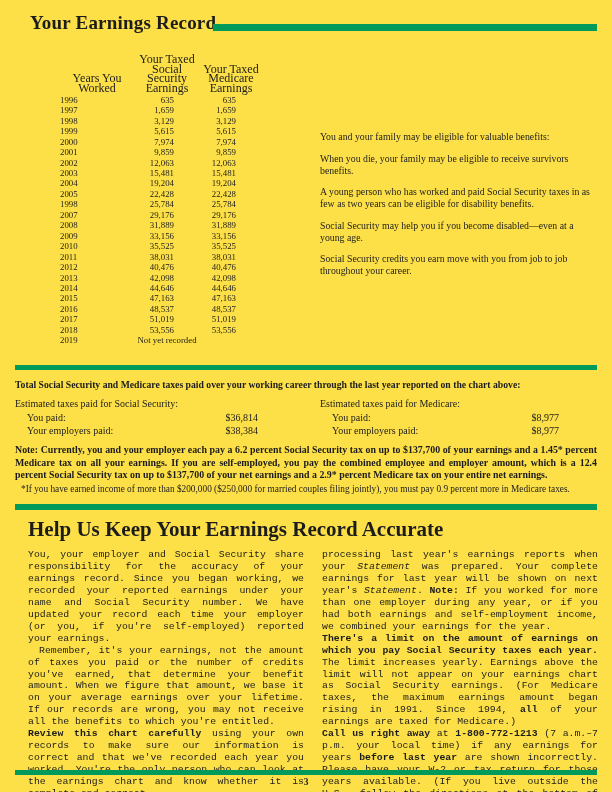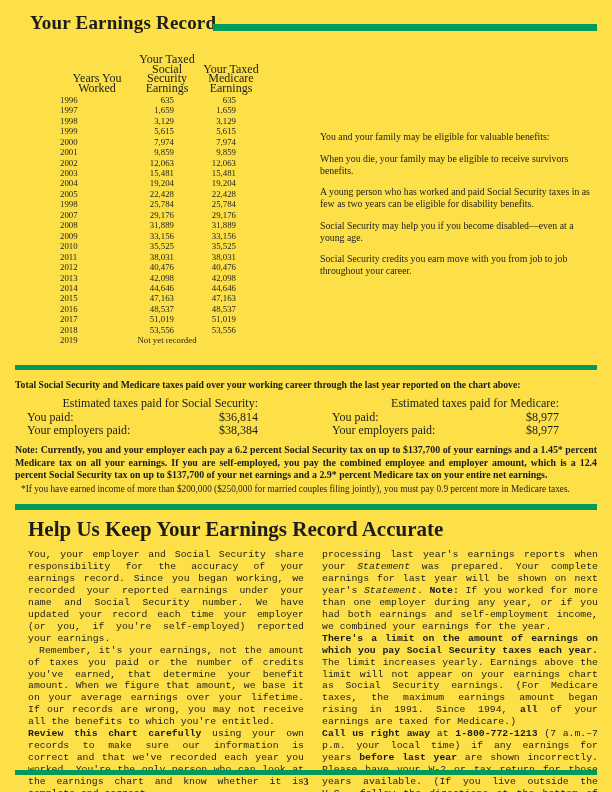--- a/index.html
+++ b/index.html
@@ -21,21 +21,21 @@
   .earnings td.nyr { text-align: center; padding-right: 0; }
 
   
   .benefits { position: absolute; left: 320px; top: 131px; width: 278px; }
   .benefits p { font-size: 9.8px; line-height: 12px; margin-bottom: 9.5px; }
 
   
   .div1 { left: 15px; top: 365px; width: 582px; height: 5px; }
   .tax-intro { position: absolute; left: 15px; top: 379px; width: 582px; font-size: 9.7px; font-weight: bold; }
   .tax-groups { position: absolute; left: 15px; top: 397px; width: 582px; display: flex; }
-  .tax-group { font-size: 12px; line-height: 13.5px; text-align: right; }
+  .tax-group { font-size: 10px; line-height: 13.5px; }
   .tax-group.ss { width: 243px; margin-right: 62px; }
   .tax-group.med { width: 239px; }
   .tax-row { display: flex; justify-content: space-between; gap: 27px; }
   .tax-row .lbl { padding-left: 12px; }
 
   .note { position: absolute; left: 15px; top: 444px; width: 582px; font-size: 9.9px; font-weight: bold; line-height: 12.6px; text-align: justify; }
   .footnote { position: absolute; left: 21px; top: 484px; width: 582px; font-size: 9.3px; }
 
   
   .div2 { left: 15px; top: 504px; width: 582px; height: 6px; }

